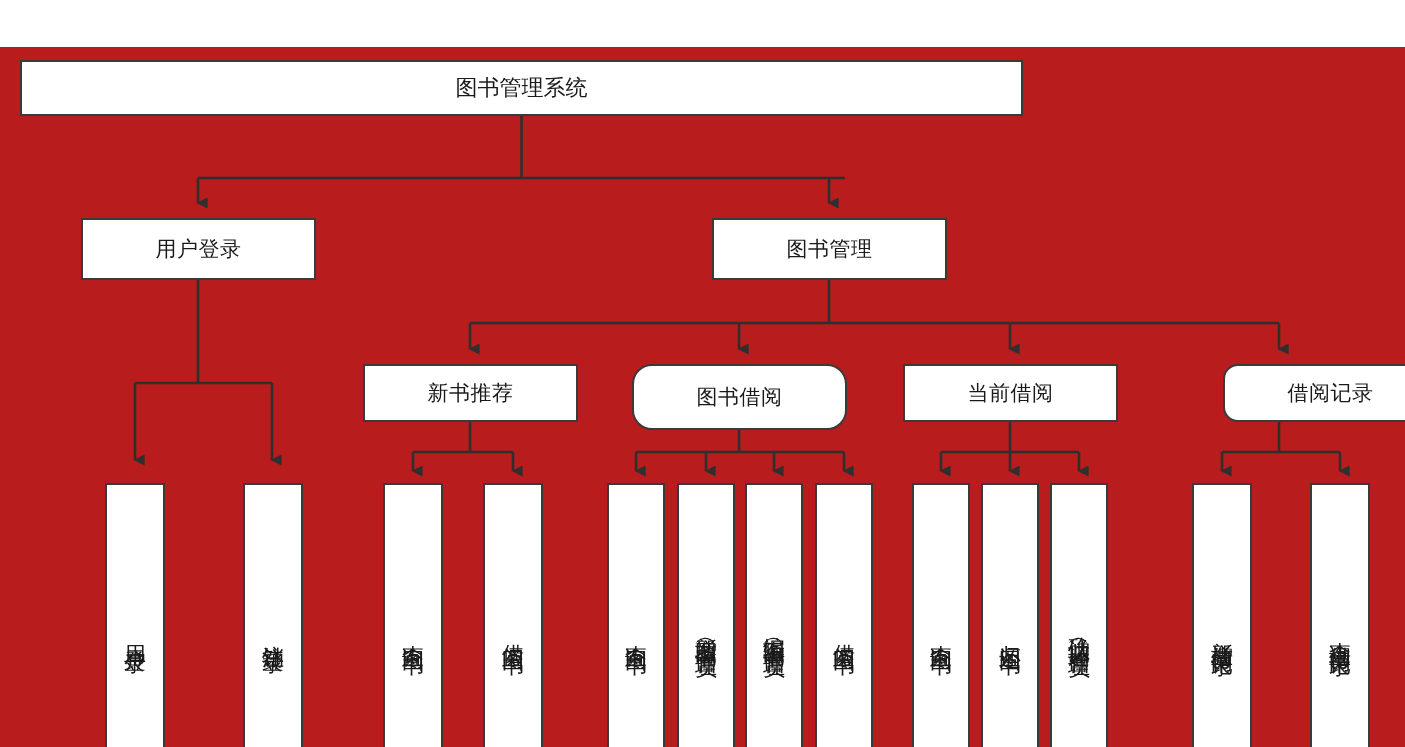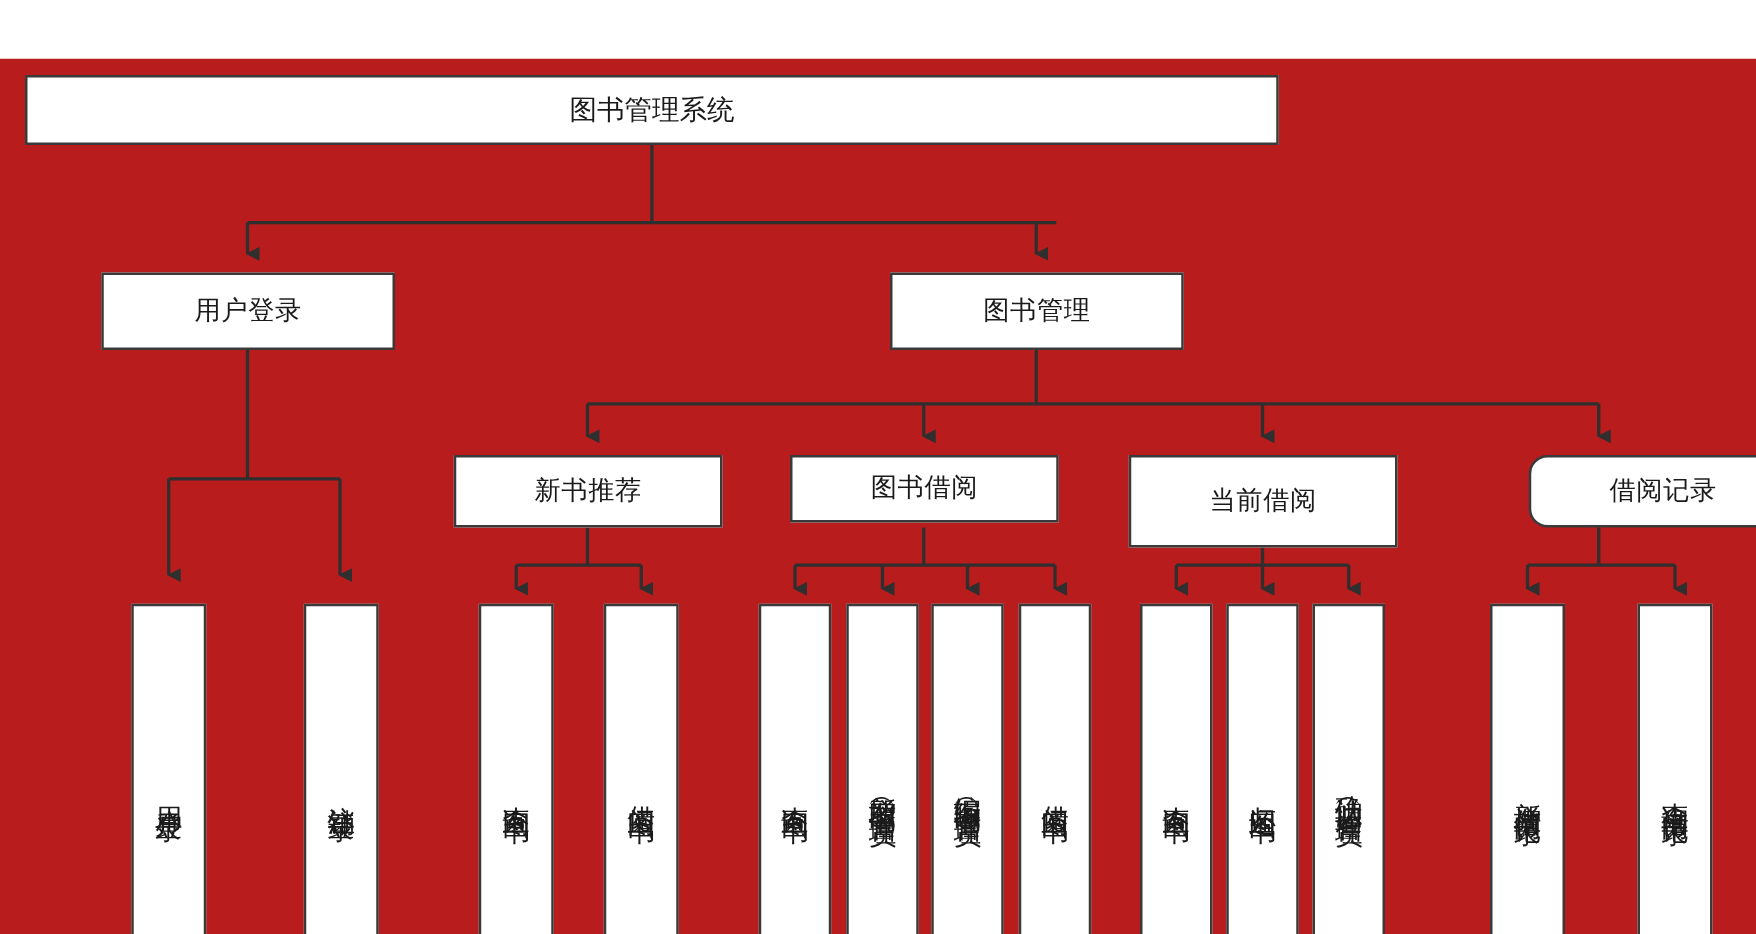--- a/index.html
+++ b/index.html
@@ -130,24 +130,24 @@
   <div class="node h" style="left:81px; top:171px; width:235px; height:62px;">
     <span>用户登录</span>
   </div>
   <div class="node h" style="left:363px; top:317px; width:215px; height:58px;">
     <span>新书推荐</span>
   </div>
 
   <div class="node h" style="left:712px; top:171px; width:235px; height:62px;">
     <span>图书管理</span>
   </div>
-  <div class="node h" style="left:632px; top:317px; width:215px; height:54px;">
+  <div class="node h" style="left:632px; top:317px; width:215px; height:66px;border-radius:20px;">
     <span>图书借阅</span>
   </div>
-  <div class="node h" style="left:903px; top:317px; width:215px; height:74px;">
+  <div class="node h" style="left:903px; top:317px; width:215px; height:58px;">
     <span>当前借阅</span>
   </div>
   <div class="node h" style="left:1223px; top:317px; width:215px; height:58px;border-radius:15px;">
     <span>借阅记录</span>
   </div>
 
   <div class="node v" style="left:105px; top:436px; width:60px; height:299px;">
     <span class="vtext">用户登录</span>
   </div>
   <div class="node v" style="left:243px; top:436px; width:60px; height:299px;">

